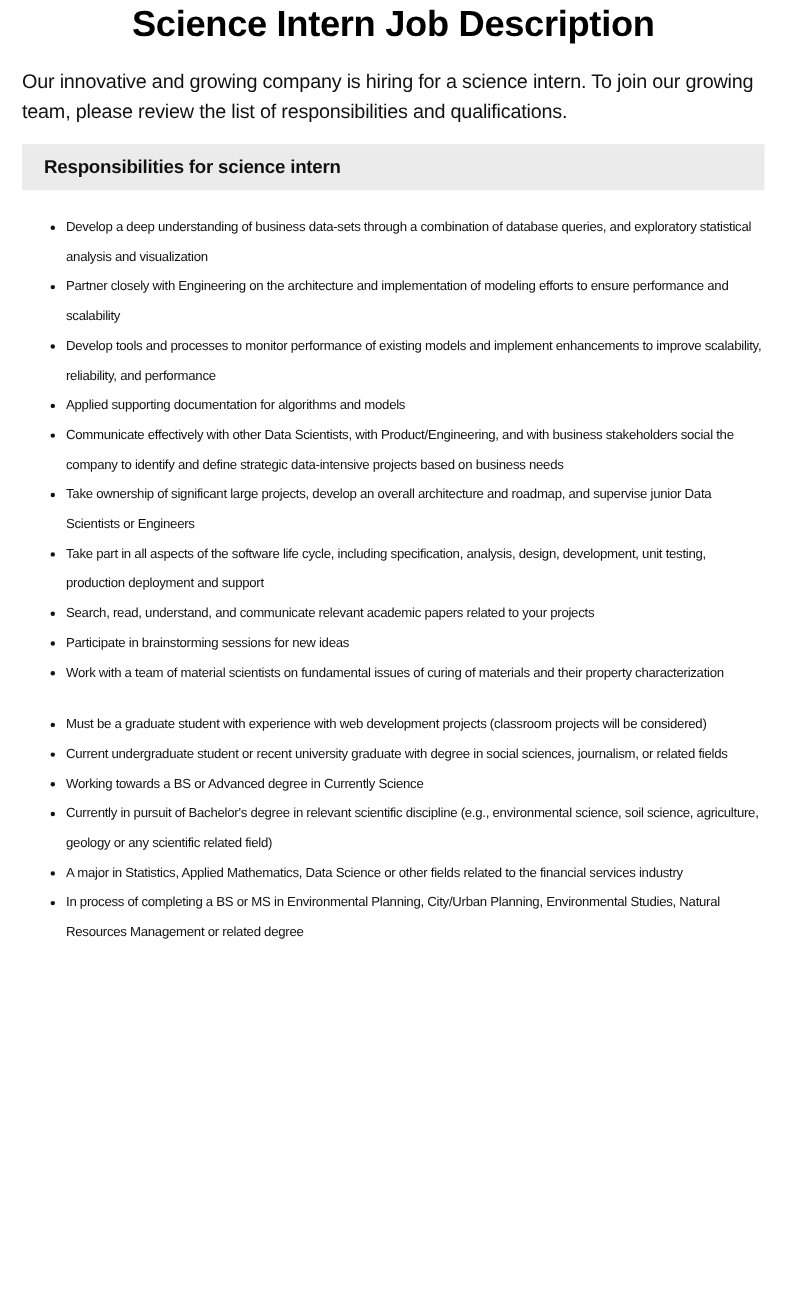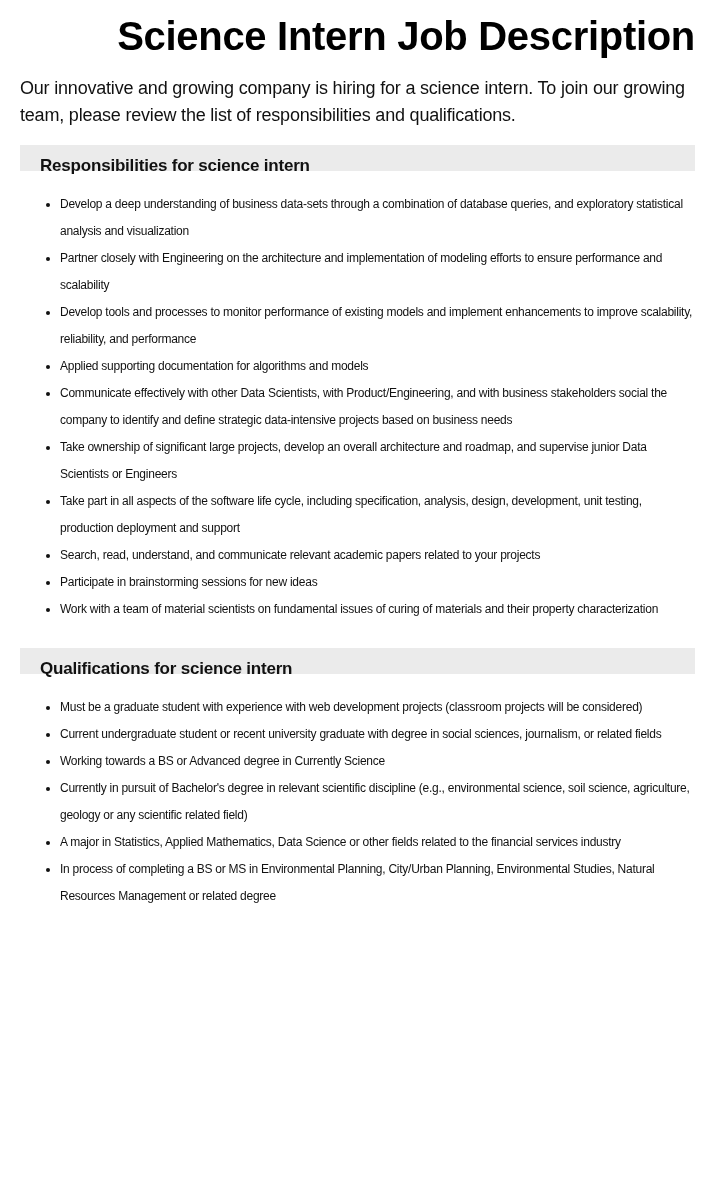--- a/index.html
+++ b/index.html
@@ -6,38 +6,38 @@
     body {
       width: 720px;
       height: 1191px;
       overflow: hidden;
       font-family: "Liberation Sans", "DejaVu Sans", sans-serif;
       color: #111111;
     }
     .page { padding: 0 25px 0 20px; }
     h1 {
       margin: 0;
-      padding-top: 16px;
+      padding-top: 2px;
       height: 44px;
       line-height: 40px;
-      font-size: 40px;
+      font-size: 33px;
       font-weight: bold;
-      text-align: right;
+      text-align: center;
       color: #000;
       letter-spacing: -0.3px;
     }
     .intro {
       margin: 15px 0 0 0;
       font-size: 18px;
       line-height: 27px;
       letter-spacing: -0.2px;
     }
     .section-header {
       background: #ebebeb;
-      height: 26px;
+      height: 42px;
       line-height: 42px;
       padding-left: 20px;
       font-size: 17px;
       font-weight: bold;
       color: #111;
       letter-spacing: -0.2px;
     }
     .sec1 { margin-top: 16px; }
     .sec2 { margin-top: 25px; }
     ul {
@@ -65,21 +65,20 @@
     <li>Develop tools and processes to monitor performance of existing models and implement enhancements to improve scalability, reliability, and performance</li>
     <li>Applied supporting documentation for algorithms and models</li>
     <li>Communicate effectively with other Data Scientists, with Product/Engineering, and with business stakeholders social the company to identify and define strategic data-intensive projects based on business needs</li>
     <li>Take ownership of significant large projects, develop an overall architecture and roadmap, and supervise junior Data Scientists or Engineers</li>
     <li>Take part in all aspects of the software life cycle, including specification, analysis, design, development, unit testing, production deployment and support</li>
     <li>Search, read, understand, and communicate relevant academic papers related to your projects</li>
     <li>Participate in brainstorming sessions for new ideas</li>
     <li>Work with a team of material scientists on fundamental issues of curing of materials and their property characterization</li>
   </ul>
 
-  <div class="section-header sec2">Qualifications for science intern</div>
   <ul>
     <li>Must be a graduate student with experience with web development projects (classroom projects will be considered)</li>
     <li>Current undergraduate student or recent university graduate with degree in social sciences, journalism, or related fields</li>
     <li>Working towards a BS or Advanced degree in Currently Science</li>
     <li>Currently in pursuit of Bachelor's degree in relevant scientific discipline (e.g., environmental science, soil science, agriculture, geology or any scientific related field)</li>
     <li>A major in Statistics, Applied Mathematics, Data Science or other fields related to the financial services industry</li>
     <li>In process of completing a BS or MS in Environmental Planning, City/Urban Planning, Environmental Studies, Natural Resources Management or related degree</li>
   </ul>
 </div>
 

